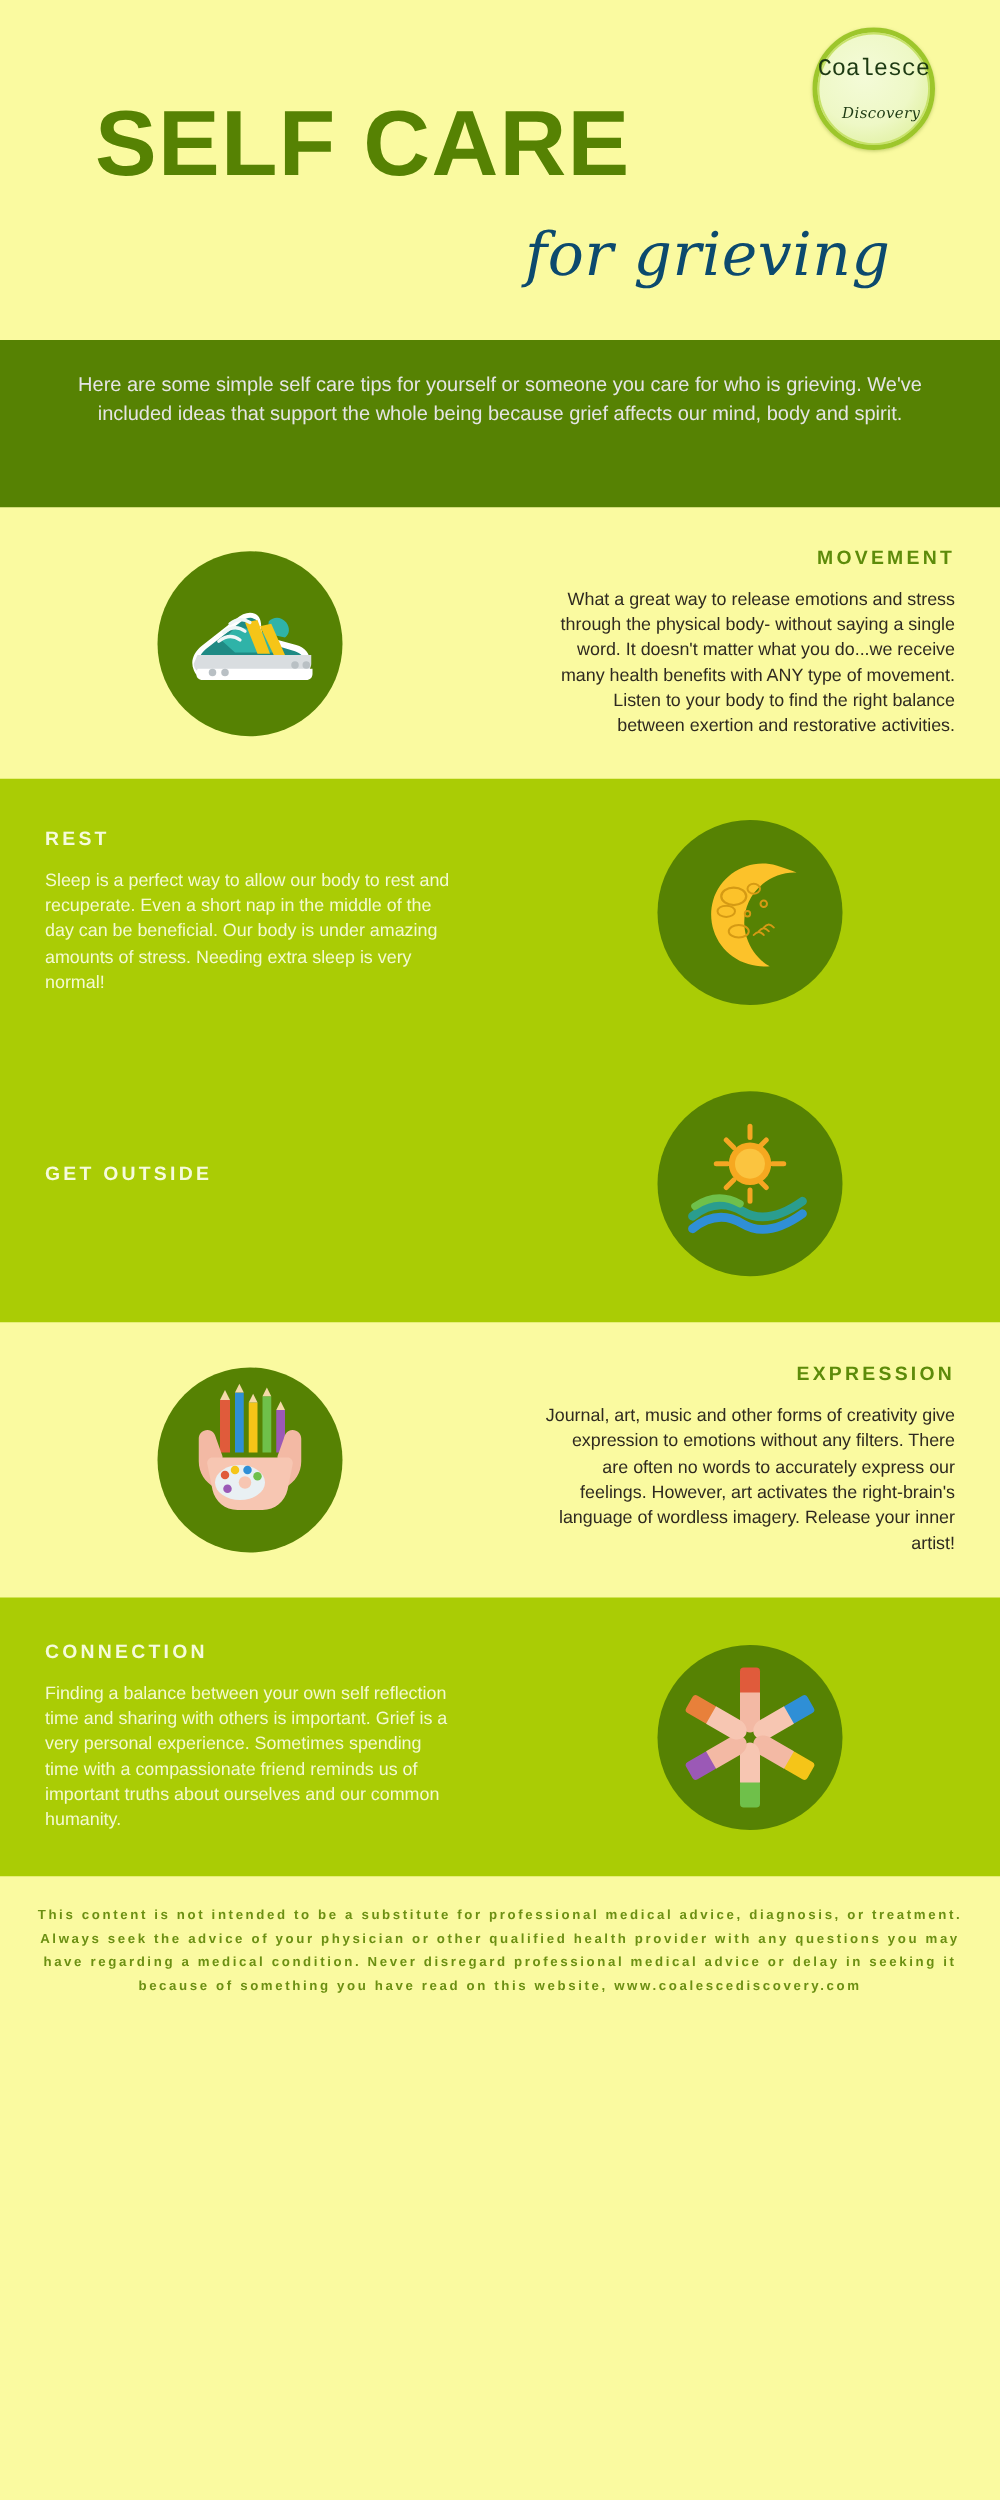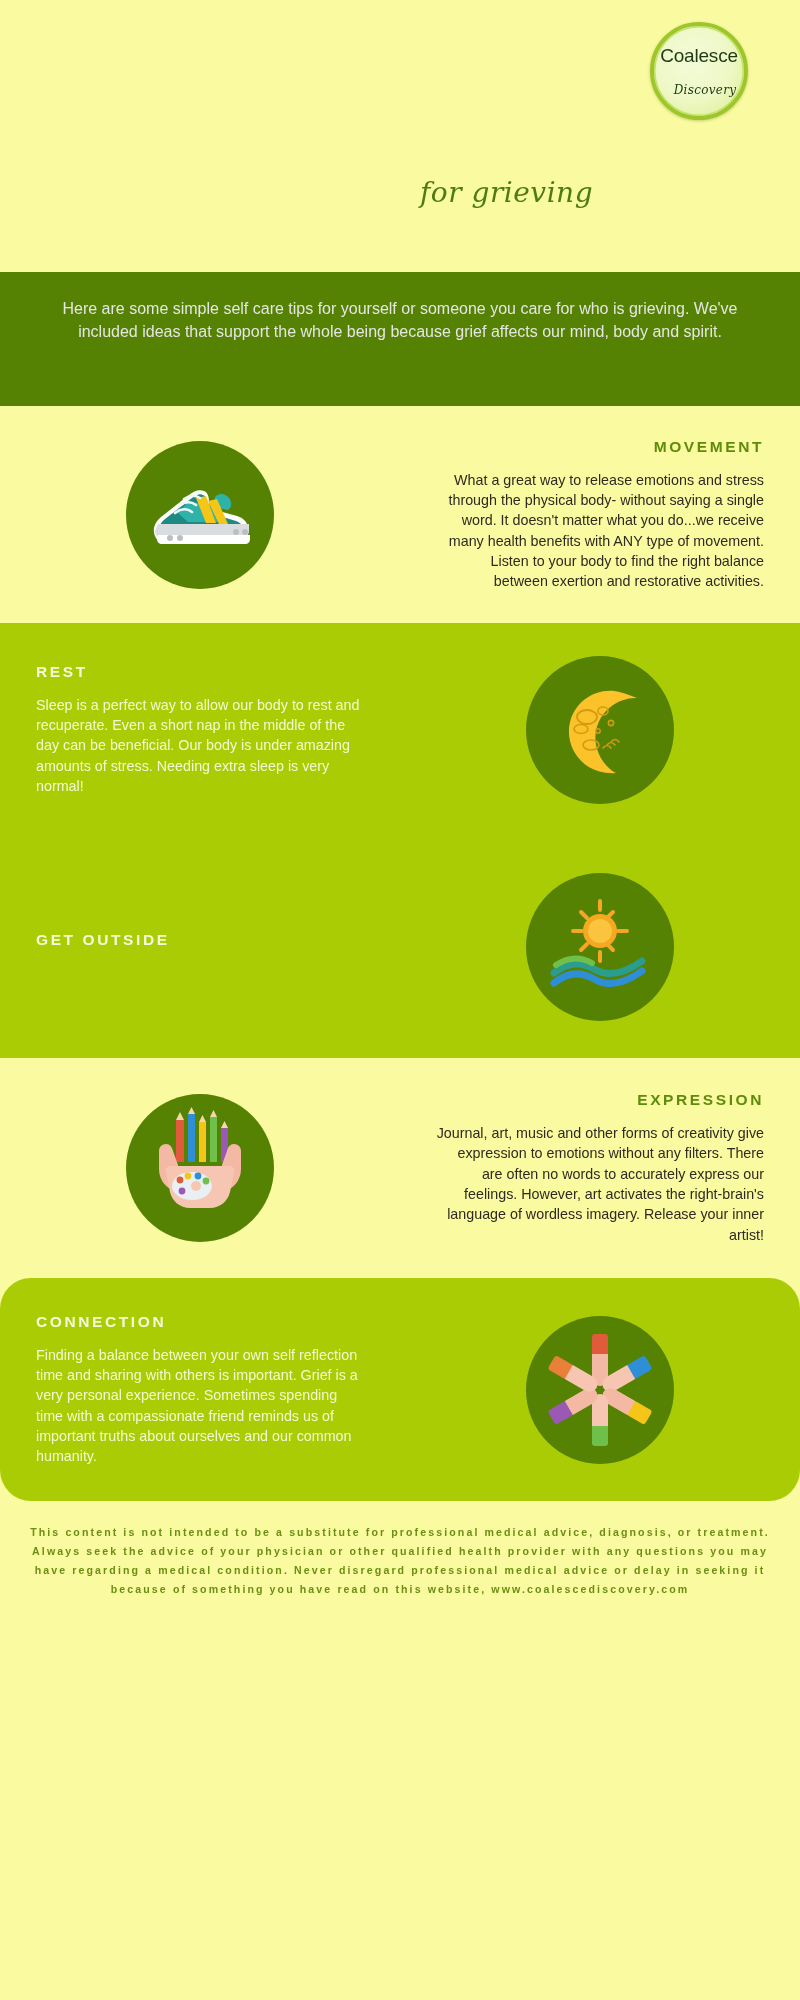--- a/index.html
+++ b/index.html
@@ -31,45 +31,45 @@
     font-weight: 700;
     letter-spacing: 1px;
     color: #568203;
     line-height: 1;
     font-family: "Liberation Sans", sans-serif;
   }
   .subtitle {
     position: absolute;
     left: 420px;
     top: 176px;
-    font-size: 28px;
+    font-size: 48px;
     font-style: italic;
     font-family: "DejaVu Serif", serif;
-    color: #4d7c0f;
+    color: #0c4a6e;
     letter-spacing: 0.5px;
   }
   .logo {
     position: absolute;
     right: 52px;
     top: 22px;
     width: 98px;
     height: 98px;
     border-radius: 50%;
     background: radial-gradient(circle at 42% 38%, #f4fbd8 0%, #eef8c6 52%, #e3f2a8 76%, #d8ec92 100%);
     border: 4px solid #9dc62b;
     box-shadow: 0 0 0 1.5px #c7e26a inset, 0 1px 3px rgba(90,120,10,.35);
     display: flex;
     flex-direction: column;
     align-items: center;
     justify-content: center;
   }
   .logo-main {
     font-size: 19px;
     color: #1d3a12;
-    font-family: Liberation Sans, sans-serif;
+    font-family: Liberation Mono, monospace;
     letter-spacing: -0.2px;
     line-height: 1;
   }
   .logo-sub {
     font-size: 12px;
     font-style: italic;
     font-family: "DejaVu Serif", serif;
     color: #1d3a12;
     margin-top: 18px;
     margin-left: 12px;
@@ -131,21 +131,21 @@
     display: flex;
     align-items: center;
     justify-content: center;
   }
 
   
   #sec-rest       { height: 213px; }
   #sec-movement   { height: 217px; }
   #sec-outside    { height: 222px; }
   #sec-expression { height: 220px; }
-  #sec-connection { height: 223px; border-radius: 31px; }
+  #sec-connection { height: 223px; }
 
   
   .footer {
     background: #fafaa0;
     padding: 22px 26px 0;
     text-align: center;
     height: 139px;
   }
   .footer p {
     color: #6b8f12;
@@ -155,20 +155,21 @@
     line-height: 1.78;
     font-family: "Liberation Sans", sans-serif;
   }
 </style>
 </head>
 <body>
 
 <div class="page">
 
   <div class="header">
+    <div class="title">SELF CARE</div>
     <div class="subtitle">for grieving</div>
     <div class="logo">
       <div class="logo-main">Coalesce</div>
       <div class="logo-sub">Discovery</div>
     </div>
   </div>
 
   <div class="intro">
     <p>Here are some simple self care tips for yourself or someone you care for who is grieving. We've included ideas that support the whole being because grief affects our mind, body and spirit.</p>
   </div>

